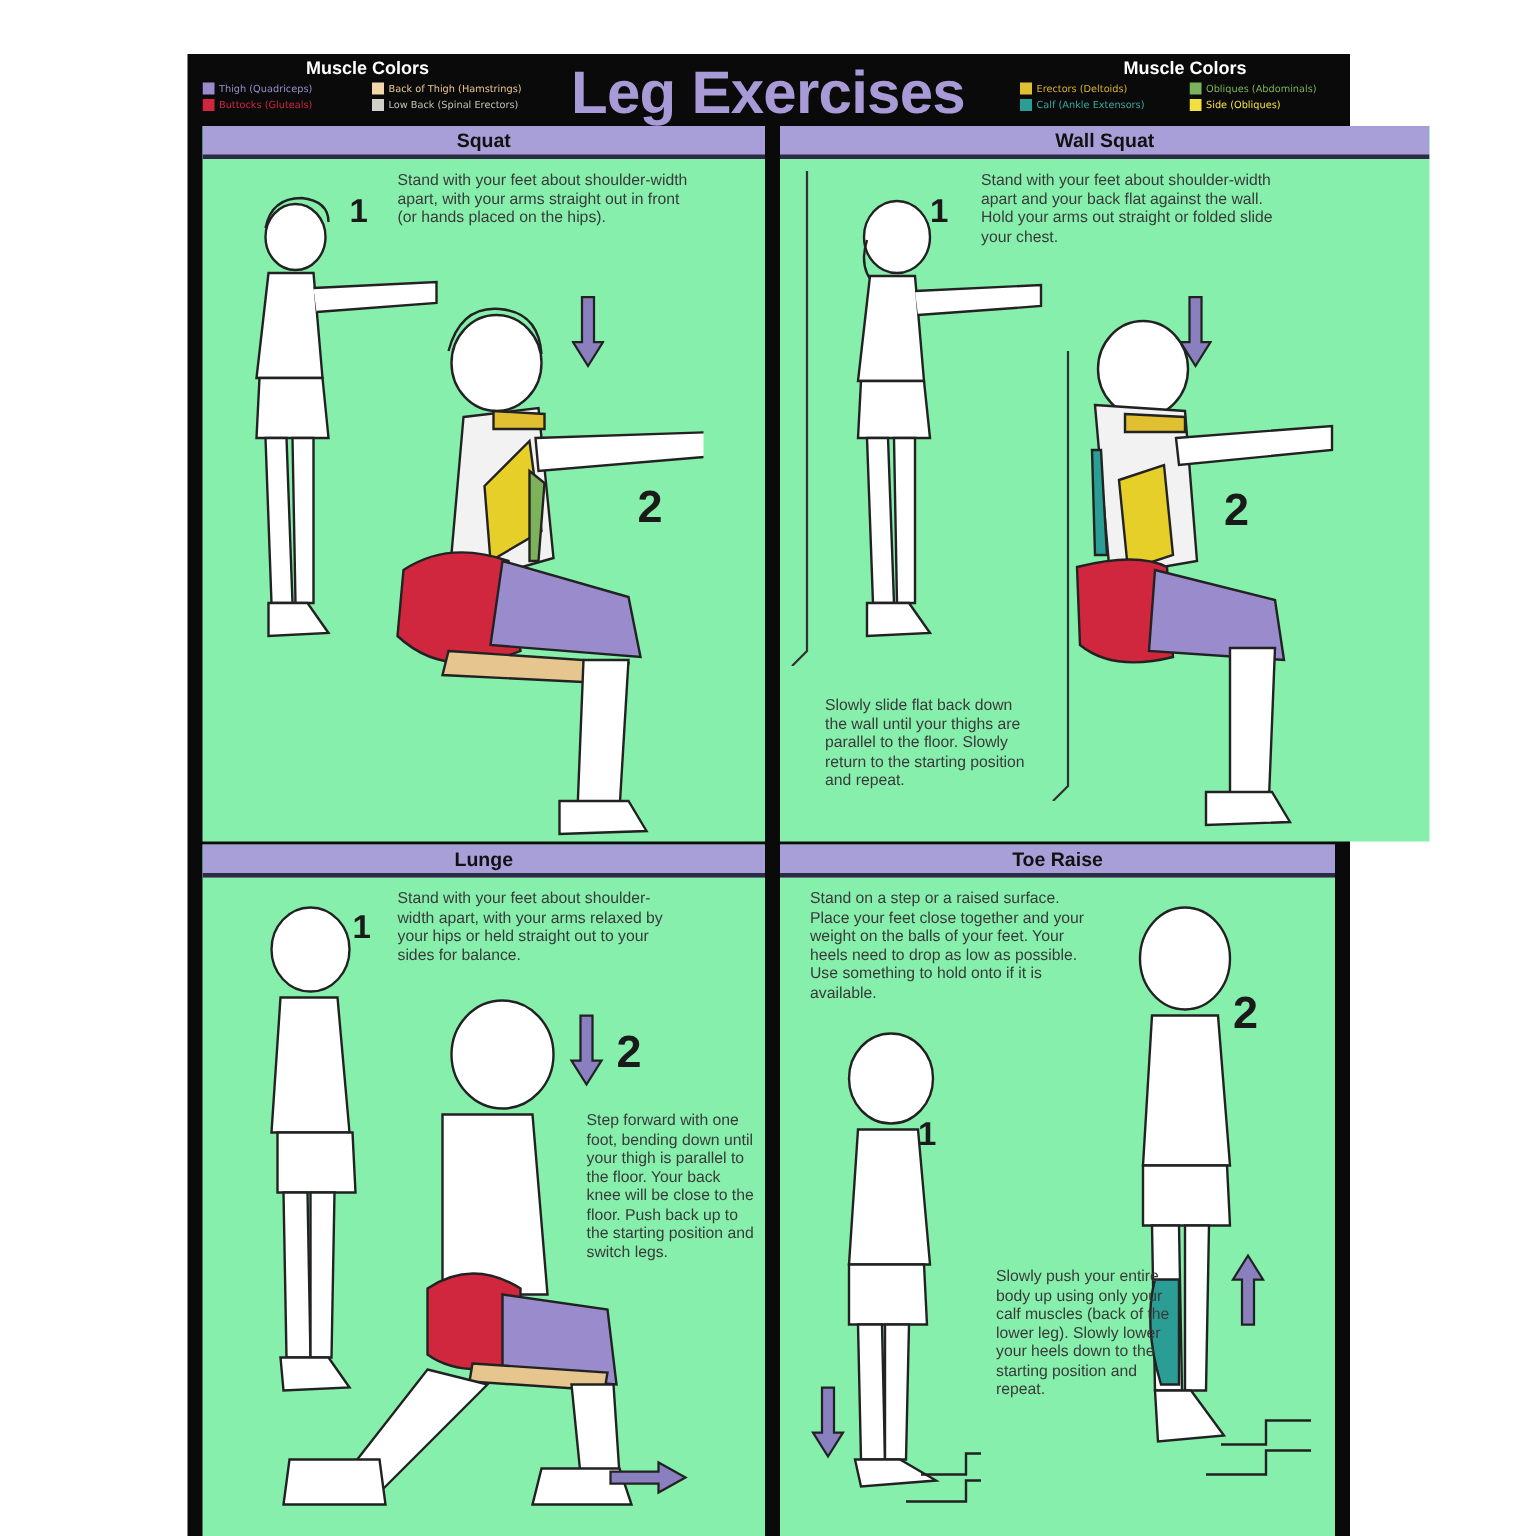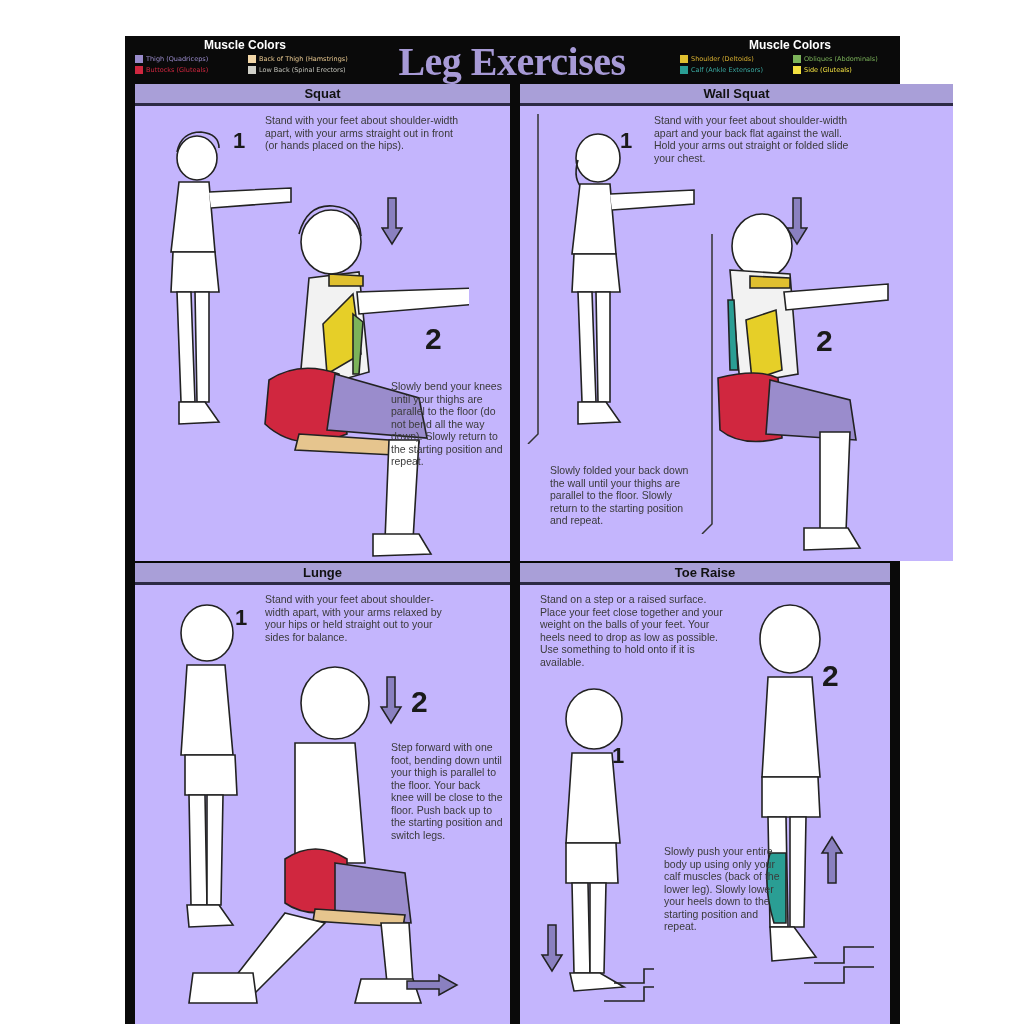--- a/index.html
+++ b/index.html
@@ -9,39 +9,39 @@
   .poster {
     position: absolute; left: 125px; top: 8px; width: 775px; height: 1007px;
     background: #0a0a0a;
     margin-top: 28px;
   }
   .header {
     position: absolute; left: 0; top: 0; width: 775px; height: 48px;
   }
   .title {
     position: absolute; left: 232px; top: 2px; width: 310px; text-align: center;
-    color: #a79ad6; font-family: Liberation Serif, serif; font-weight: bold;
+    color: #a79ad6; font-family: Liberation Sans, sans-serif; font-weight: bold;
     font-size: 40px; letter-spacing: -0.5px; line-height: 48px;
   }
   .legend { position: absolute; top: 2px; width: 220px; }
   .legend.left { left: 10px; }
   .legend.right { left: 555px; }
   .legend-title {
     color: #ffffff; font-weight: bold; font-size: 12px; text-align: center;
     font-family: "Liberation Sans", sans-serif; line-height: 14px;
   }
   .legend-grid {
     display: grid; grid-template-columns: 1fr 1fr; column-gap: 6px; row-gap: 1px;
     margin-top: 2px;
   }
   .legend-item { display: flex; align-items: center; gap: 3px; font-size: 6.5px; line-height: 10px; white-space: nowrap; overflow: hidden; }
   .swatch { width: 8px; height: 8px; flex: 0 0 8px; }
 
   .panel {
-    position: absolute; background: #c4b5fd; overflow: hidden;
+    position: absolute; background: #86efac; overflow: hidden;
   }
   .panel-header {
     position: absolute; left: 0; top: 0; right: 0; height: 22px;
     background: #a99fd8; border-bottom: 3px solid #2d2a45;
     text-align: center; font-weight: bold; font-size: 13px; line-height: 20px;
     color: #111; font-family: "Liberation Sans", sans-serif;
   }
   .p1 { left: 10px; top: 48px; width: 375px; height: 477px; }
   .p2 { left: 395px; top: 48px; width: 433px; height: 477px; }
   .p3 { left: 10px; top: 527px; width: 375px; height: 467px; }
@@ -94,33 +94,33 @@
       </div>
     </div>
 
     <div class="title">Leg Exercises</div>
 
     <div class="legend right">
       <div class="legend-title">Muscle Colors</div>
       <div class="legend-grid">
         <div class="legend-item">
           <span class="swatch" style="background:#e0c030"></span>
-          <span style="color:#d8b030">Shoulder (Deltoids)</span>
+          <span style="color:#d8b030">Erectors (Deltoids)</span>
         </div>
         <div class="legend-item">
           <span class="swatch" style="background:#7cb35a"></span>
           <span style="color:#7cb35a">Obliques (Abdominals)</span>
         </div>
         <div class="legend-item">
           <span class="swatch" style="background:#2a9e94"></span>
           <span style="color:#3aa8a0">Calf (Ankle Extensors)</span>
         </div>
         <div class="legend-item">
           <span class="swatch" style="background:#f2e040"></span>
-          <span style="color:#f2e040">Side (Gluteals)</span>
+          <span style="color:#f2e040">Side (Obliques)</span>
         </div>
       </div>
     </div>
   </div>
 
   <div class="panel p1">
     <div class="panel-header">Squat</div>
 
     <div class="step-num small" style="left:98px;top:44px">1</div>
     <div class="desc" style="left:130px;top:30px;width:200px">Stand with your feet about shoulder-width apart, with your arms straight out in front (or hands placed on the hips).</div>
@@ -153,21 +153,20 @@
         <path d="M150,236 l30,0 l-6,100 l-28,0 z" fill="#fff"></path>
         <path d="M134,330 l46,0 l12,20 l-58,2 z" fill="#fff"></path>
       </g>
     </svg>
 
     <svg class="arrow" style="left:246px;top:112px" width="22" height="50" viewBox="0 0 22 50">
       <path d="M7,2 h8 v30 h6 l-10,16 l-10,-16 h6 z" fill="#8a80c0" stroke="#222" stroke-width="1.5"></path>
     </svg>
 
     <div class="step-num big" style="left:290px;top:238px">2</div>
-    <div class="desc" style="left:256px;top:296px;width:112px">Slowly bend your knees until your thighs are parallel to the floor (do not bend all the way down). Slowly return to the starting position and repeat.</div>
   </div>
 
   <div class="panel p2">
     <div class="panel-header">Wall Squat</div>
 
     <div class="step-num small" style="left:100px;top:44px">1</div>
     <div class="desc" style="left:134px;top:30px;width:200px">Stand with your feet about shoulder-width apart and your back flat against the wall. Hold your arms out straight or folded slide your chest.</div>
 
     <svg class="figure" style="left:6px;top:30px" width="20" height="330" viewBox="0 0 20 330">
       <path d="M12,0 L12,320 L2,330" fill="none" stroke="#333" stroke-width="1.5"></path>
@@ -203,21 +202,21 @@
         <path d="M120,222 l30,0 l-4,100 l-26,0 z" fill="#fff"></path>
         <path d="M104,318 l44,0 l12,20 l-56,2 z" fill="#fff"></path>
       </g>
     </svg>
 
     <svg class="arrow" style="left:266px;top:112px" width="22" height="50" viewBox="0 0 22 50">
       <path d="M7,2 h8 v30 h6 l-10,16 l-10,-16 h6 z" fill="#8a80c0" stroke="#222" stroke-width="1.5"></path>
     </svg>
 
     <div class="step-num big" style="left:296px;top:240px">2</div>
-    <div class="desc" style="left:30px;top:380px;width:140px">Slowly folded your back down the wall until your thighs are parallel to the floor. Slowly return to the starting position and repeat.</div>
+    <div class="desc" style="left:30px;top:380px;width:140px">Slowly slide flat back down the wall until your thighs are parallel to the floor. Slowly return to the starting position and repeat.</div>
   </div>
 
   <div class="panel p3">
     <div class="panel-header">Lunge</div>
 
     <div class="step-num small" style="left:100px;top:42px">1</div>
     <div class="desc" style="left:130px;top:30px;width:180px">Stand with your feet about shoulder-width apart, with your arms relaxed by your hips or held straight out to your sides for balance.</div>
 
     <svg class="figure" style="left:30px;top:40px" width="90" height="340" viewBox="0 0 90 340">
       <g fill="#fff" stroke="#222" stroke-width="1.6">

